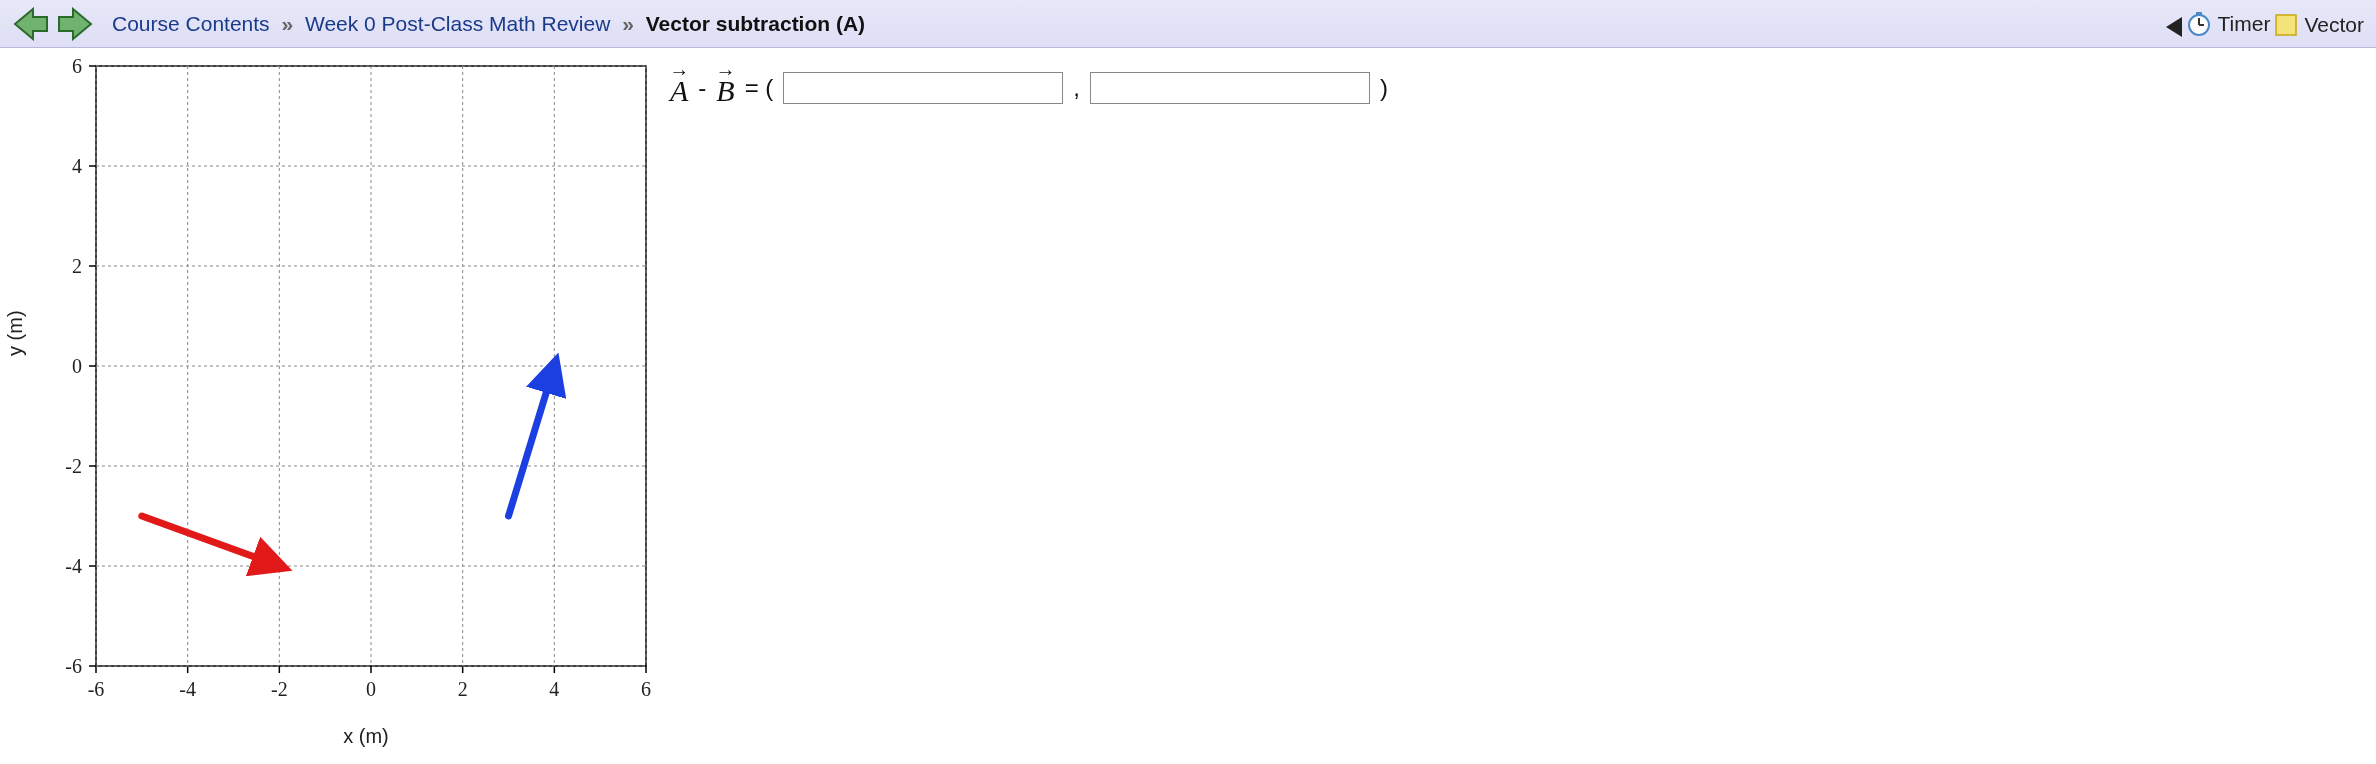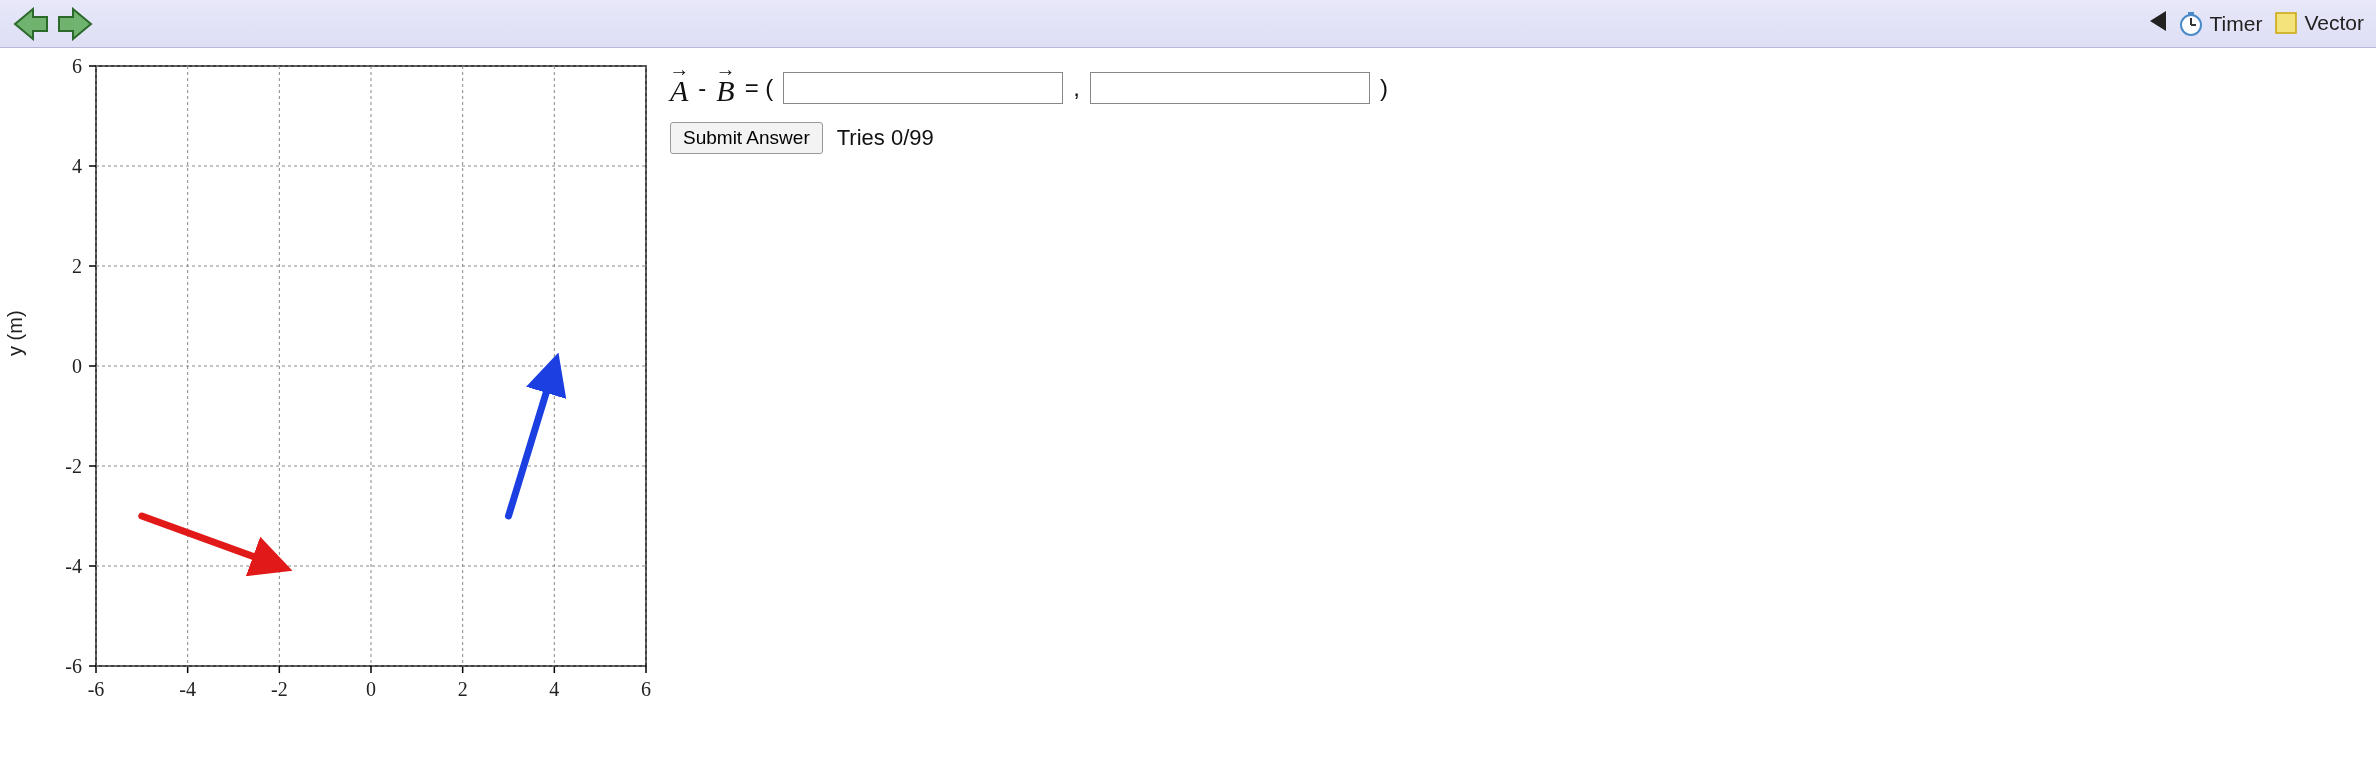--- a/index.html
+++ b/index.html
@@ -42,22 +42,22 @@
     margin: 0 6px;
     font-weight: bold;
   }
   .breadcrumb .current {
     font-weight: bold;
     color: #111;
   }
   .topbar-right {
     margin-left: auto;
     display: flex;
-    align-items: flex-start;
-    gap: 12px;
+    align-items: flex-end;
+    gap: 4px;
   }
   .tool-item {
     display: flex;
     align-items: center;
     gap: 6px;
     color: #222;
     font-size: 21px;
     cursor: pointer;
   }
   .tri-left {
@@ -164,20 +164,27 @@
     <svg width="36" height="34" viewBox="0 0 36 34">
       <polygon points="2,17 20,2 20,10 34,10 34,24 20,24 20,32" fill="#6fb36f" stroke="#2c6a2c" stroke-width="2"></polygon>
     </svg>
   </div>
   <div class="nav-arrow">
     <svg width="36" height="34" viewBox="0 0 36 34">
       <polygon points="34,17 16,2 16,10 2,10 2,24 16,24 16,32" fill="#6fb36f" stroke="#2c6a2c" stroke-width="2"></polygon>
     </svg>
   </div>
 
+  <div class="breadcrumb">
+    <a href="#">Course Contents</a>
+    <span class="sep">»</span>
+    <a href="#">Week 0 Post-Class Math Review</a>
+    <span class="sep">»</span>
+    <span class="current">Vector subtraction (A)</span>
+  </div>
 
   <div class="topbar-right">
     <div class="tri-left"></div>
     <div class="tool-item">
       <svg width="26" height="26" viewBox="0 0 26 26">
         <circle cx="13" cy="14" r="10" fill="#fff" stroke="#4a8ac8" stroke-width="2"></circle>
         <rect x="10" y="1" width="6" height="3" fill="#4a8ac8"></rect>
         <line x1="13" y1="14" x2="13" y2="7" stroke="#333" stroke-width="2"></line>
         <line x1="13" y1="14" x2="18" y2="14" stroke="#333" stroke-width="2"></line>
       </svg>
@@ -244,34 +251,31 @@
         <text x="56" y="217" text-anchor="end" font-size="20" font-family="Verdana" fill="#222">2</text>
         <line x1="70" y1="110" x2="620" y2="110" stroke="#888" stroke-dasharray="3,3" stroke-width="1"></line>
         <line x1="63" y1="110" x2="70" y2="110" stroke="#000" stroke-width="1.5"></line>
         <text x="56" y="117" text-anchor="end" font-size="20" font-family="Verdana" fill="#222">4</text>
         <line x1="70" y1="10" x2="620" y2="10" stroke="#888" stroke-dasharray="3,3" stroke-width="1"></line>
         <line x1="63" y1="10" x2="70" y2="10" stroke="#000" stroke-width="1.5"></line>
         <text x="56" y="17" text-anchor="end" font-size="20" font-family="Verdana" fill="#222">6</text>
         <line x1="115.83333333333333" y1="460" x2="253.33333333333331" y2="510" stroke="#e11919" stroke-width="7" marker-end="url(#ah0)" stroke-linecap="round"></line>
         <line x1="482.5" y1="460" x2="528.3333333333334" y2="310" stroke="#1b3fe0" stroke-width="7" marker-end="url(#ah1)" stroke-linecap="round"></line>
       </svg>
+    <div class="xlabel">x (m)</div>
   </div>
 
   <div class="question">
 
     <div class="eq-line">
       <span class="vec">A</span>
       <span> - </span>
       <span class="vec">B</span>
       <span> = (</span>
       <input class="ans" type="text" style="">
       <span>,</span>
       <input class="ans" type="text" style="">
       <span>)</span>
     </div>
 
-    <div class="submit-row">
-      <button class="submit">Submit Answer</button>
-      <span class="tries">Tries 0/99</span>
-    </div>
   </div>
 
 </div>
 
 </body></html>

